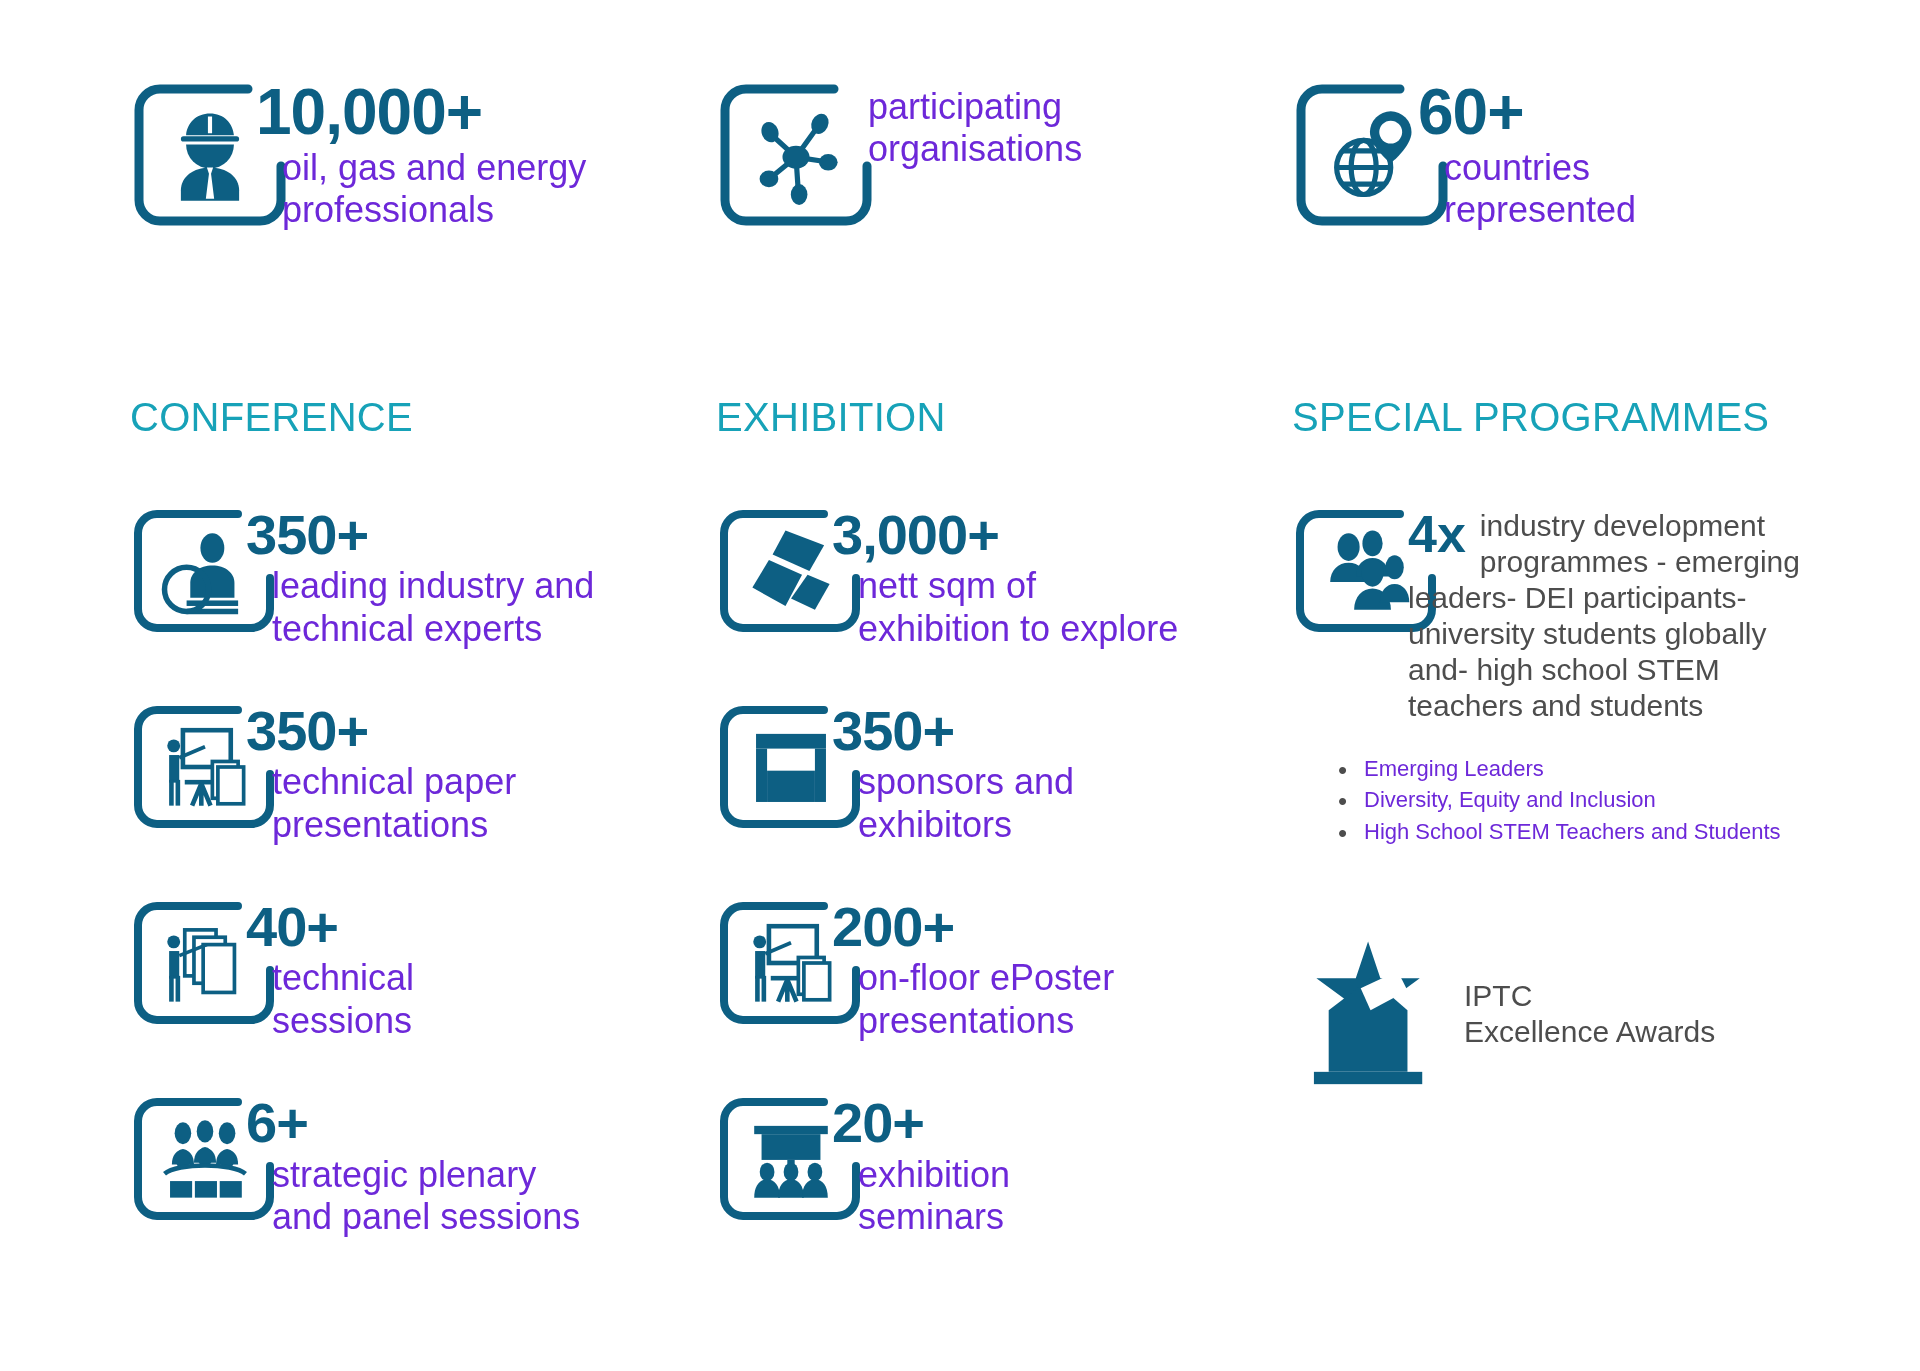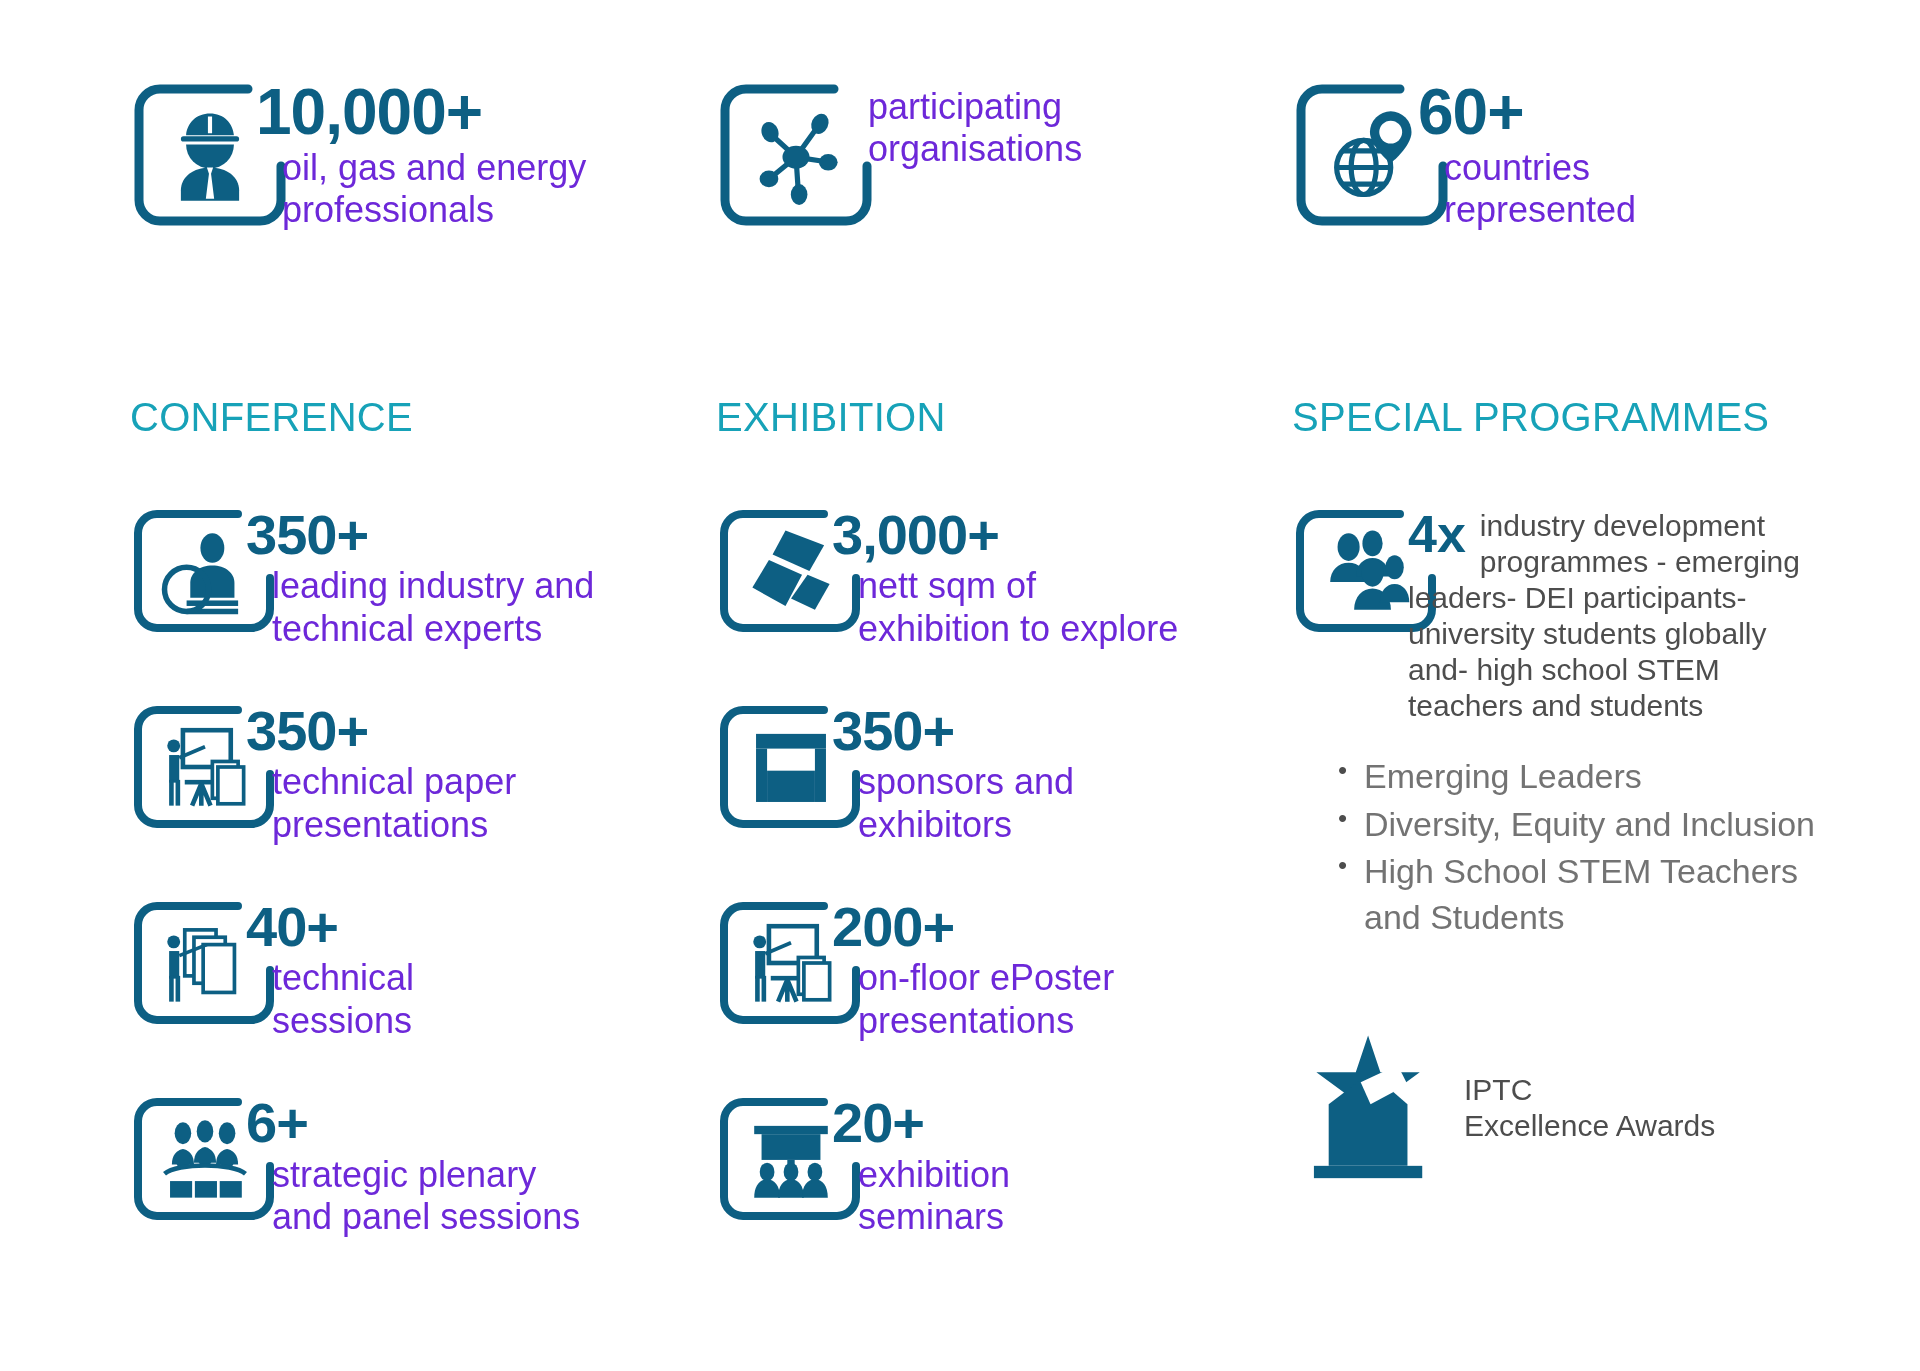--- a/index.html
+++ b/index.html
@@ -131,23 +131,23 @@
     font-weight: bold;
     color: #0d5f83;
     margin-right: 14px;
     float: left;
     line-height: 1.0;
   }
   .bullets {
     margin: 30px 0 0 46px;
     padding: 0;
     list-style: none;
-    font-size: 34px;
+    font-size: 22px;
     line-height: 1.34;
-    color: #737373;
+    color: #6d28d9;
     max-width: 480px;
   }
   .bullets li {
     position: relative;
     padding-left: 26px;
     margin-bottom: 2px;
   }
   .bullets li::before {
     content: "\2022";
     position: absolute;

